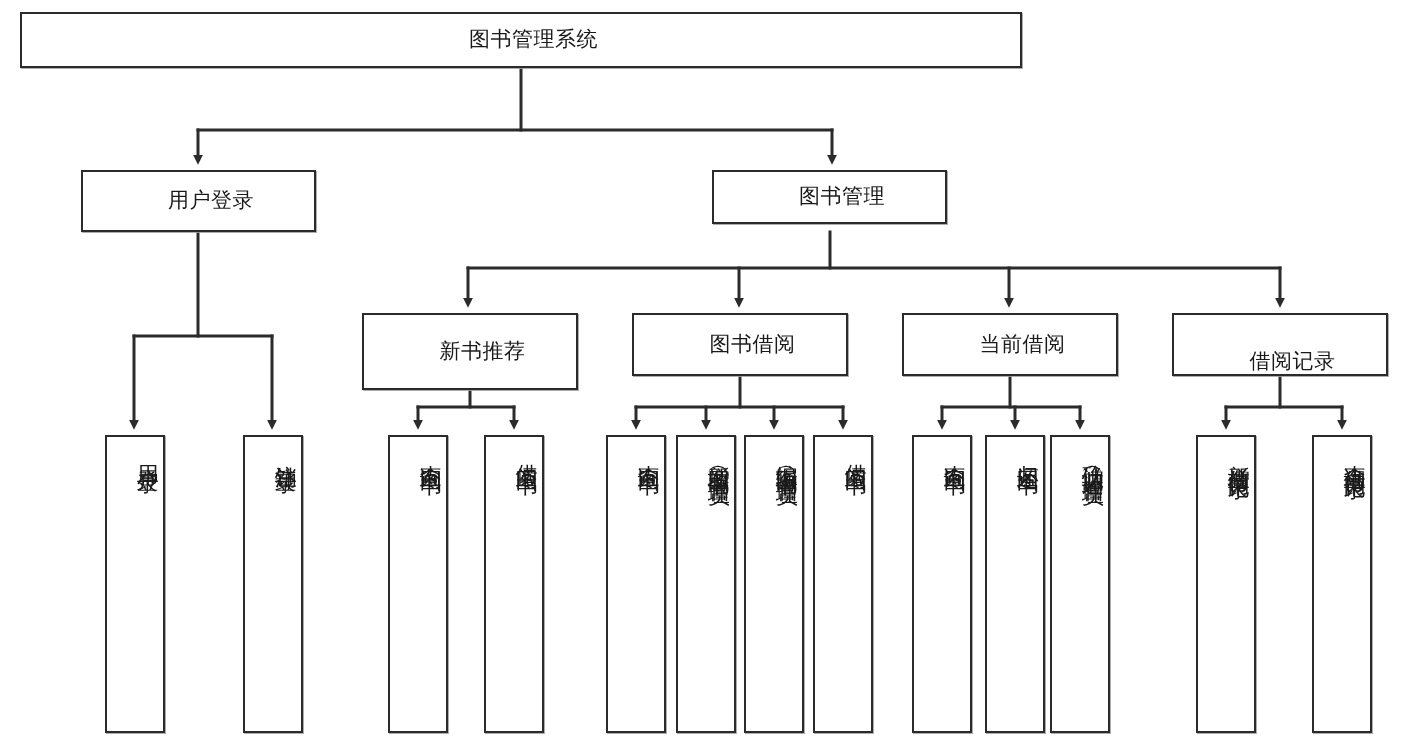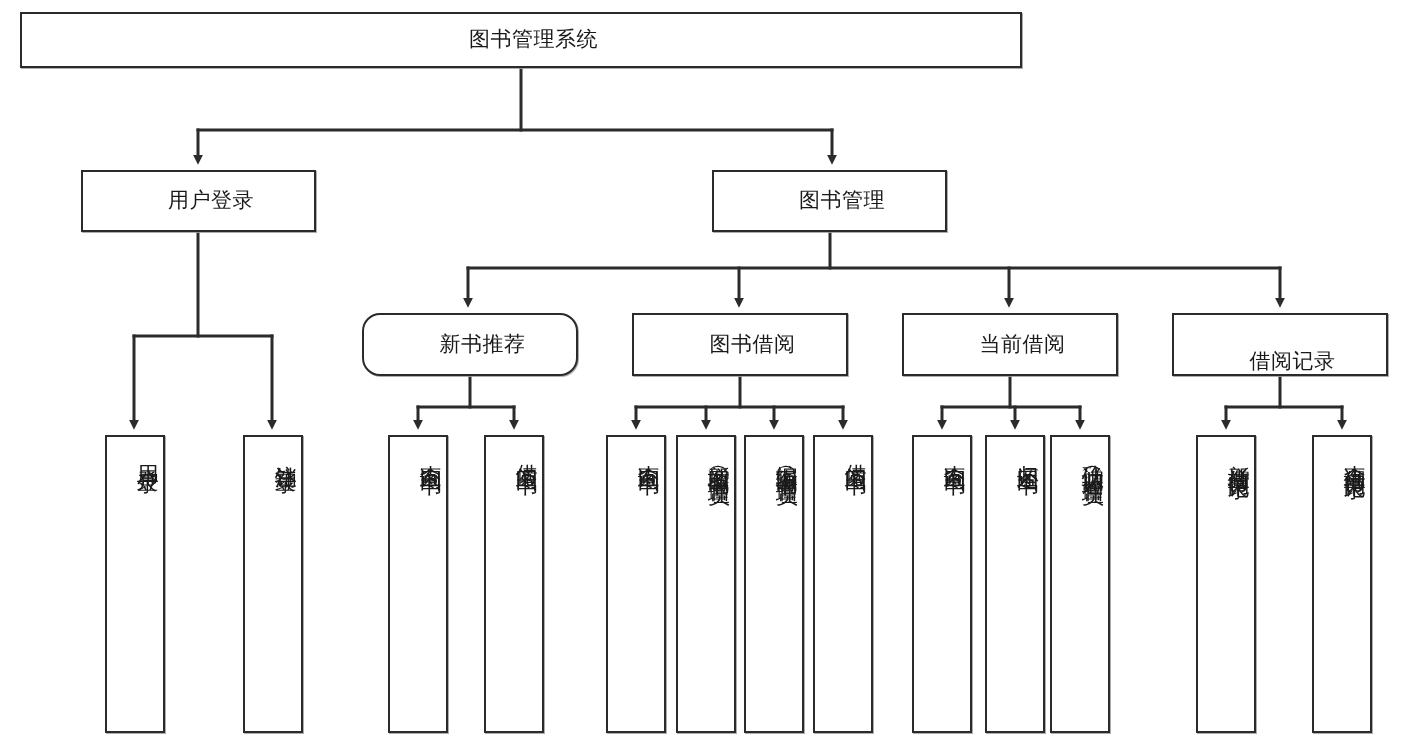--- a/index.html
+++ b/index.html
@@ -119,25 +119,25 @@
     </g>
   </svg>
 
   <div class="node" style="left:20px; top:12px; width:1002px; height:56px;">
     <span class="node-label">图书管理系统</span>
   </div>
 
   <div class="node" style="left:81px; top:170px; width:235px; height:62px;">
     <span class="node-label">用户登录</span>
   </div>
-  <div class="node" style="left:712px; top:170px; width:235px; height:62px;">
+  <div class="node" style="left:712px; top:170px; width:235px; height:54px;">
     <span class="node-label">图书管理</span>
   </div>
 
-  <div class="node" style="left:362px; top:313px; width:216px; height:63px;border-radius:18px;">
+  <div class="node" style="left:362px; top:313px; width:216px; height:77px;">
     <span class="node-label">新书推荐</span>
   </div>
   <div class="node" style="left:632px; top:313px; width:216px; height:63px;">
     <span class="node-label">图书借阅</span>
   </div>
   <div class="node" style="left:902px; top:313px; width:216px; height:63px;">
     <span class="node-label">当前借阅</span>
   </div>
   <div class="node" style="left:1172px; top:313px; width:216px; height:63px;align-items:flex-end;">
     <span class="node-label">借阅记录</span>

